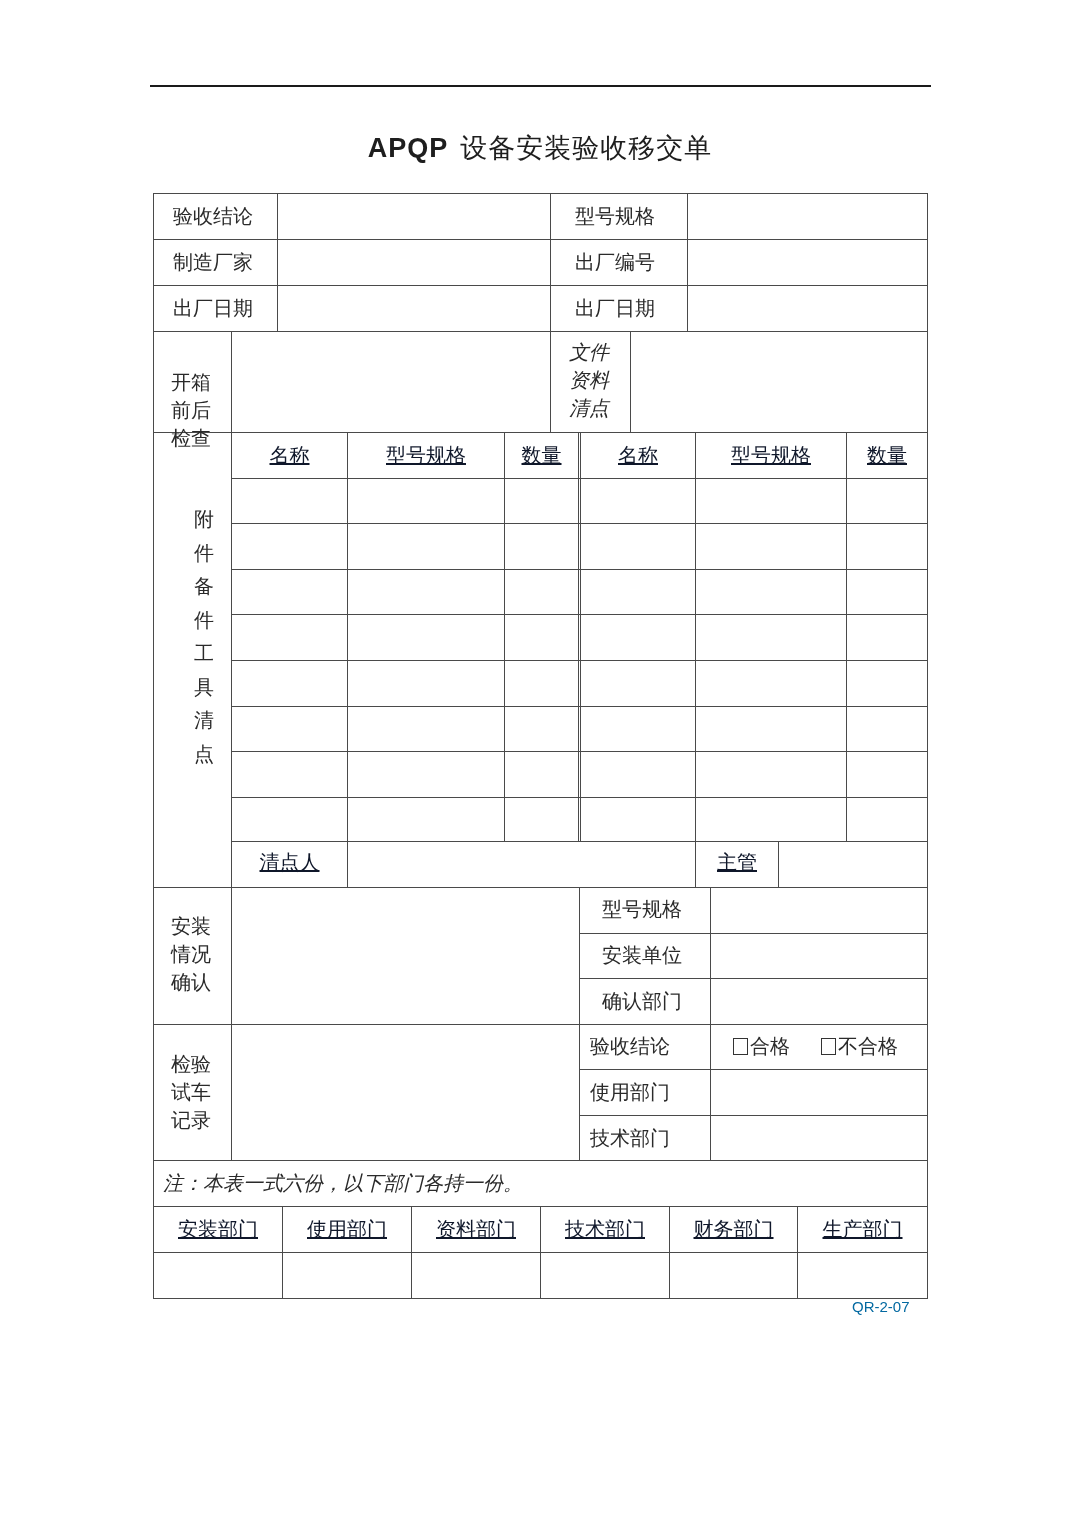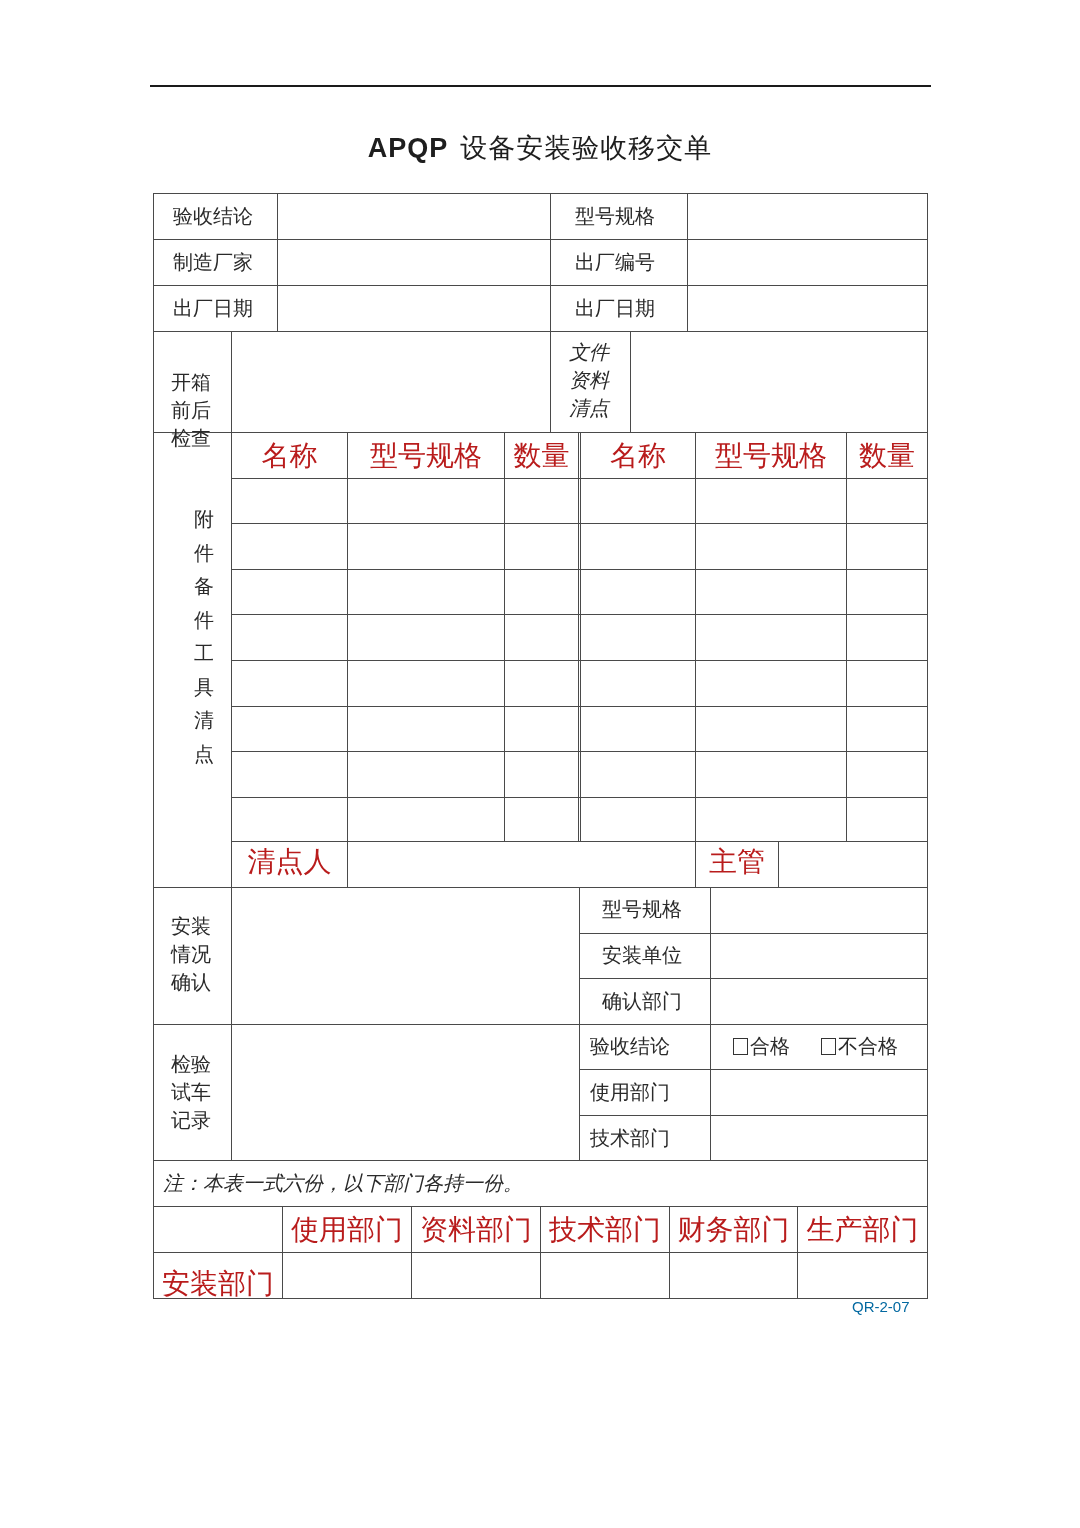--- a/index.html
+++ b/index.html
@@ -4,21 +4,21 @@
 <style>
   html,body{margin:0;padding:0;background:#ffffff;}
   body{width:1080px;height:1528px;position:relative;overflow:hidden;
        font-family:"DejaVu Sans","Liberation Sans",sans-serif;color:#222;}
   .rule{position:absolute;left:150px;top:85px;width:781px;height:2px;background:#1a1a1a;}
   .title{position:absolute;left:0;width:1080px;top:130px;text-align:center;font-size:27px;color:#1e1e1e;letter-spacing:1px;}
   .title .en{font-family:"Liberation Sans",sans-serif;font-weight:bold;margin-right:12px;}
   .hl{position:absolute;height:1px;background:#4a4a4a;}
   .vl{position:absolute;width:1px;background:#4a4a4a;}
   .t{position:absolute;font-size:20px;color:#2a2a2a;white-space:nowrap;line-height:24px;}
-  .c{position:absolute;display:flex;align-items:center;justify-content:center;font-size:28px;color:#b91c1c;white-space:nowrap;}
+  .c{position:absolute;display:flex;align-items:center;justify-content:center;font-size:20px;color:#0f172a;white-space:nowrap;text-decoration:underline;}
   .vt{position:absolute;font-size:20px;color:#2a2a2a;line-height:28px;}
   .vtc{position:absolute;font-size:20px;color:#2a2a2a;width:24px;text-align:center;line-height:33.5px;}
   .code{position:absolute;left:852px;top:1298px;font-size:15px;font-family:"Liberation Sans",sans-serif;color:#0369a1;}
   .cell{position:absolute;}
 </style>
 </head>
 <body>
 
 <div class="rule"></div>
 <div class="title">
@@ -176,21 +176,21 @@
   <div class="t" style="left:163px;top:1171px;font-style:italic;">注：本表一式六份，以下部门各持一份。</div>
   <div class="hl" style="left:153px;top:1206px;width:775px;"></div>
   <div class="hl" style="left:153px;top:1252px;width:775px;"></div>
 
   <div class="vl" style="left:282px;top:1206px;height:92px;"></div>
   <div class="vl" style="left:411px;top:1206px;height:92px;"></div>
   <div class="vl" style="left:540px;top:1206px;height:92px;"></div>
   <div class="vl" style="left:669px;top:1206px;height:92px;"></div>
   <div class="vl" style="left:797px;top:1206px;height:92px;"></div>
 
-  <div class="c" style="left:154px;top:1261px;width:128px;height:45px;">安装部门</div>
+  <div class="c" style="left:154px;top:1207px;width:128px;height:45px;">安装部门</div>
   <div class="c" style="left:283px;top:1207px;width:128px;height:45px;">使用部门</div>
   <div class="c" style="left:412px;top:1207px;width:128px;height:45px;">资料部门</div>
   <div class="c" style="left:541px;top:1207px;width:128px;height:45px;">技术部门</div>
   <div class="c" style="left:670px;top:1207px;width:127px;height:45px;">财务部门</div>
   <div class="c" style="left:798px;top:1207px;width:129px;height:45px;">生产部门</div>
 
   <div class="cell" style="left:154px;top:1253px;width:128px;height:45px;"></div>
   <div class="cell" style="left:283px;top:1253px;width:128px;height:45px;"></div>
   <div class="cell" style="left:412px;top:1253px;width:128px;height:45px;"></div>
   <div class="cell" style="left:541px;top:1253px;width:128px;height:45px;"></div>

